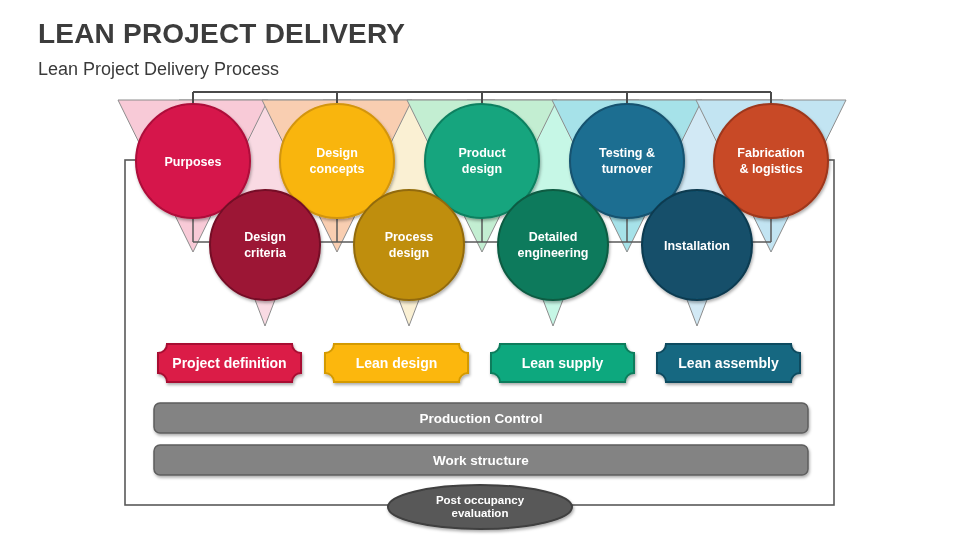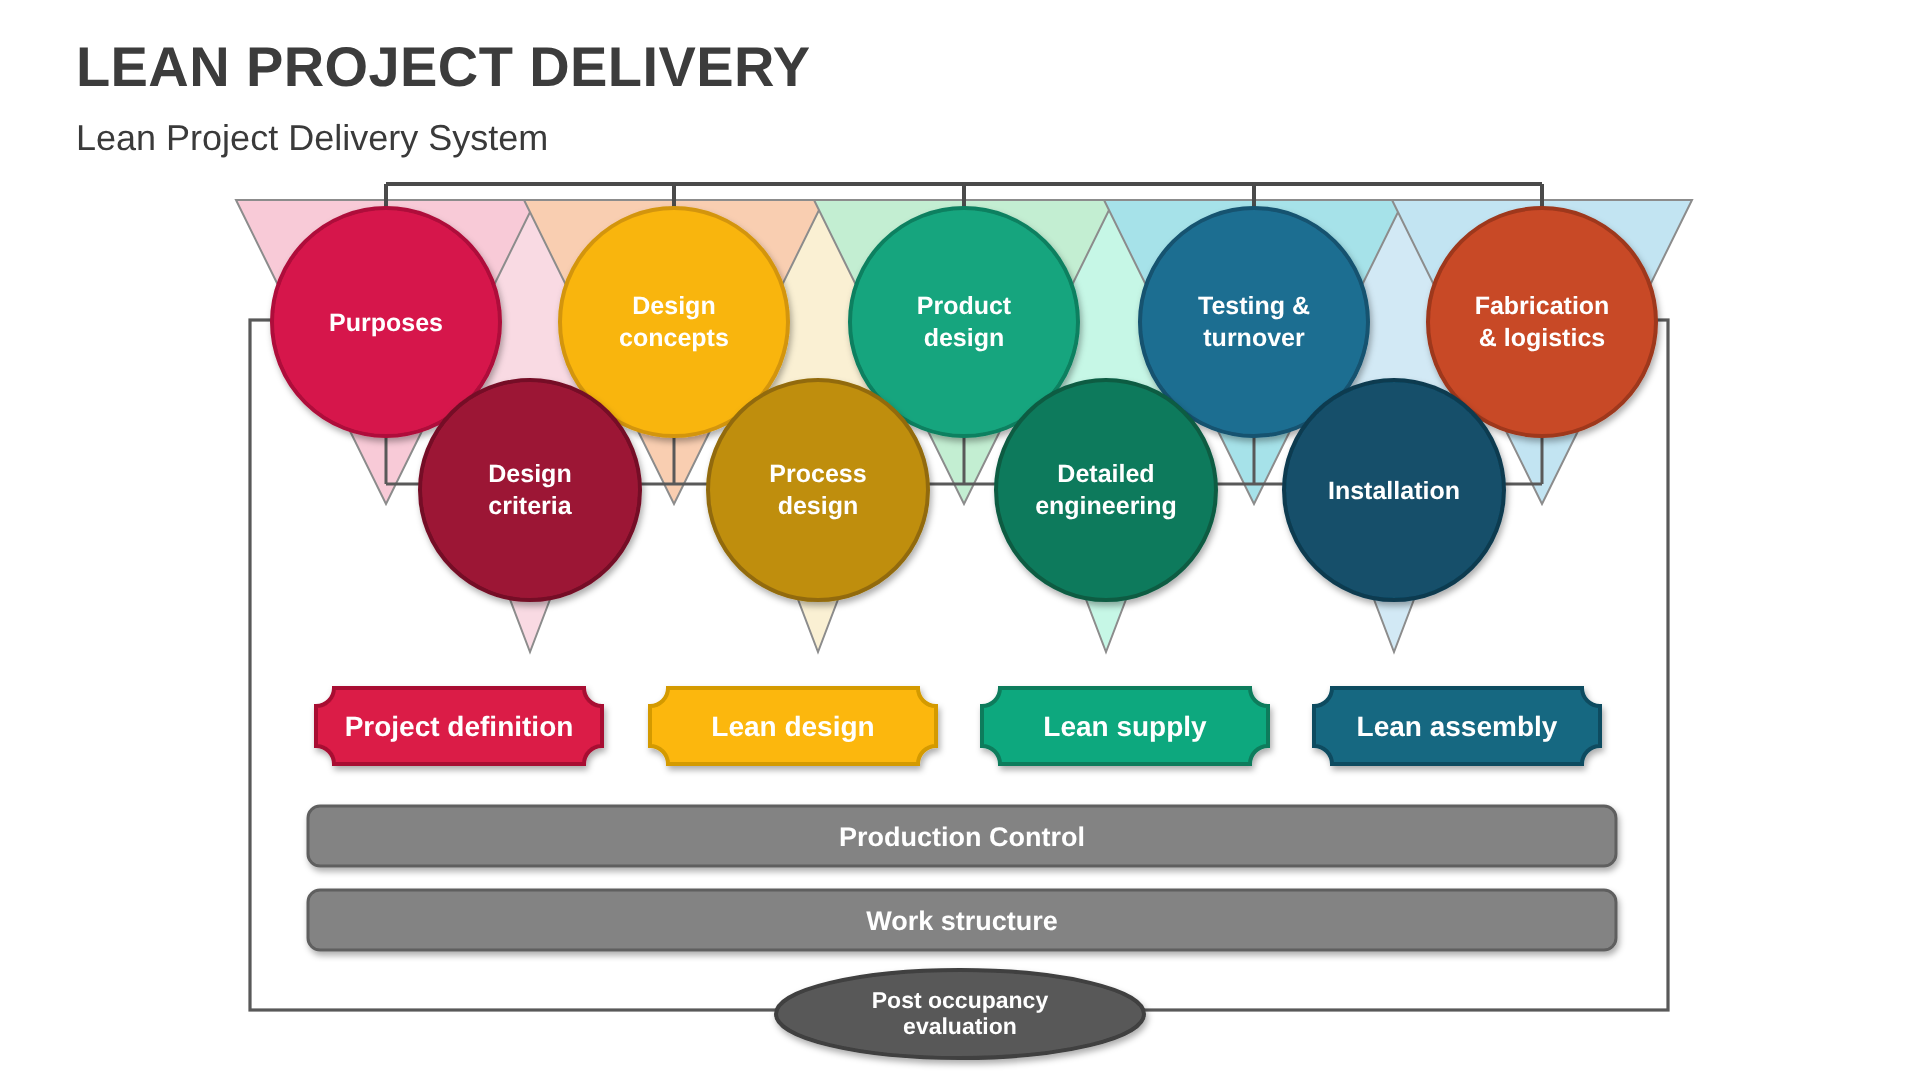--- a/index.html
+++ b/index.html
@@ -14,21 +14,21 @@
     font-size:18px;font-weight:400;color:#3A3A3A;
   }
   svg{position:absolute;left:0;top:0;}
   svg text{font-family:"Liberation Sans",sans-serif;}
 </style>
 </head>
 <body>
 
 <div class="stage">
   <div class="hdr-title">LEAN PROJECT DELIVERY</div>
-  <div class="hdr-subtitle">Lean Project Delivery System</div>
+  <div class="hdr-subtitle">Lean Project Delivery Process</div>
   <div id="diagram-host">
       <svg width="960" height="540" viewBox="0 0 960 540">
         <defs>
           <filter id="ds" x="-20%" y="-20%" width="140%" height="140%">
             <feDropShadow dx="1" dy="2" stdDeviation="1.6" flood-color="#000000" flood-opacity="0.32"></feDropShadow>
           </filter>
         </defs>
         <rect x="125" y="160" width="709" height="345" fill="none" stroke="#595959" stroke-width="1.6"></rect>
         <polygon points="179,100 351,100 265,326" fill="#F9DAE3" stroke="#8C8C8C" stroke-width="1"></polygon>
         <polygon points="323,100 495,100 409,326" fill="#FAF0D3" stroke="#8C8C8C" stroke-width="1"></polygon>

